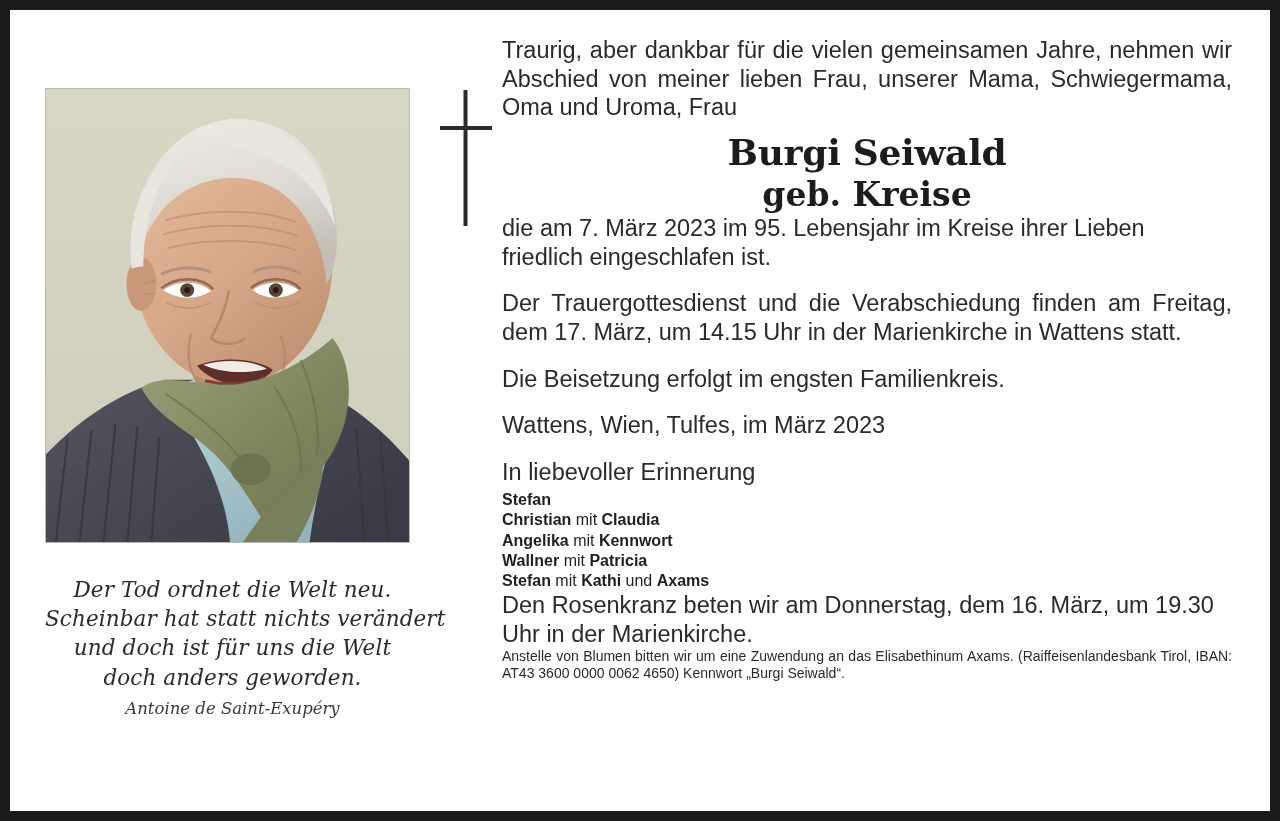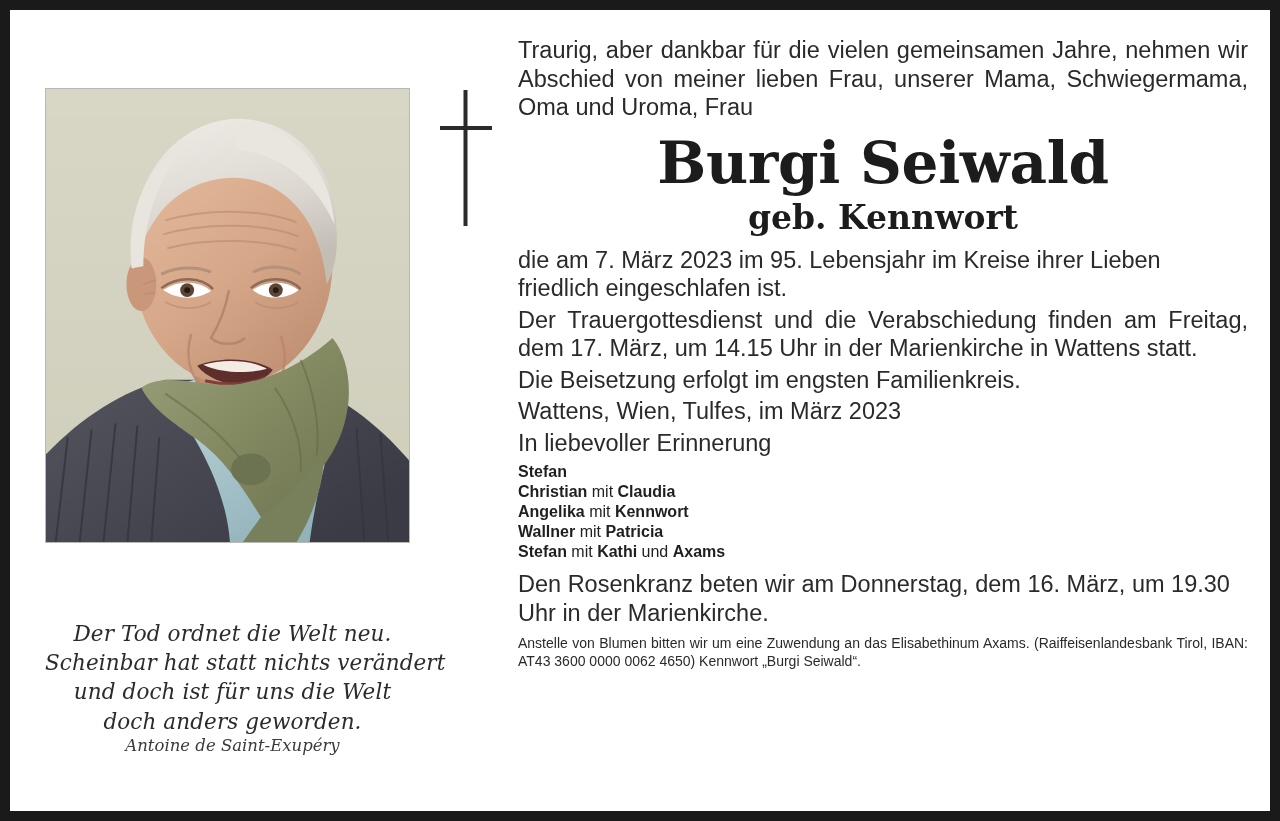--- a/index.html
+++ b/index.html
@@ -46,53 +46,54 @@
     height: 455px;
     border: 1px solid #b9b9b4;
     overflow: hidden;
     position: relative;
     background: #d5d4c3;
   }
 
   .photo-svg { display: block; width: 100%; height: 100%; }
 
   .verse {
-    margin-top: 76px;
+    margin-top: 32px;
     width: 375px;
     text-align: center;
     font-family: "DejaVu Serif", "Liberation Serif", serif;
     font-style: italic;
     font-size: 21.5px;
     line-height: 1.36;
     color: #2b2b2b;
     letter-spacing: 0.1px;
   }
   .verse-line { display: block; white-space: nowrap; }
 
   .verse-author {
+    margin-top: 7px;
     text-align: center;
     font-family: "DejaVu Serif", "Liberation Serif", serif;
     font-style: italic;
     font-size: 16.5px;
     color: #3a3a3a;
   }
 
   
   .cross {
     position: absolute;
     left: 427px;
     top: 80px;
     width: 60px;
     height: 136px;
   }
 
   
   .right-col {
     position: absolute;
-    left: 508px;
+    left: 492px;
     top: 26px;
     width: 730px;
     color: #262626;
   }
 
   .para {
     font-family: "Liberation Sans", sans-serif;
     font-size: 23.5px;
     line-height: 1.215;
     color: #2a2a2a;
@@ -102,32 +103,32 @@
 
   .para.justify {
     text-align: justify;
     text-align-last: left;
   }
 
   .para.small {
     font-size: 14px;
     line-height: 1.23;
   }
-  .gap-3 { margin-top: 3px; }
-  .gap-5 { margin-top: 8px; }
+  .gap-3 { margin-top: 18px; }
+  .gap-5 { margin-top: 0; }
 
   .deceased {
     text-align: center;
     margin-top: 11px;
   }
   .deceased-name {
     display: block;
     font-family: "DejaVu Serif", "Liberation Serif", serif;
     font-weight: bold;
-    font-size: 58px;
+    font-size: 36px;
     line-height: 1.06;
     letter-spacing: -0.3px;
     color: #1c1c1c;
   }
   .deceased-maiden {
     display: block;
     font-family: "DejaVu Serif", "Liberation Serif", serif;
     font-weight: bold;
     font-size: 33px;
     line-height: 1.2;
@@ -289,21 +290,21 @@
         <rect x="3" y="36" width="52" height="4" fill="#2b2b2b"></rect>
       </svg>
     </div>
 
     <div class="right-col">
 
       <p class="para justify">Traurig, aber dankbar für die vielen gemeinsamen Jahre, nehmen wir Abschied von meiner lieben Frau, unserer Mama, Schwiegermama, Oma und Uroma, Frau</p>
 
       <div class="deceased">
         <span class="deceased-name">Burgi Seiwald</span>
-        <span class="deceased-maiden">geb. Kennwort</span>
+        <span class="deceased-maiden">geb. Kreise</span>
       </div>
 
       <p class="para gap-5">die am 7. März 2023 im 95. Lebensjahr im Kreise ihrer Lieben friedlich eingeschlafen ist.</p>
 
       <p class="para justify gap-3">Der Trauergottesdienst und die Verabschiedung finden am Freitag, dem 17. März, um 14.15 Uhr in der Marienkirche in Wattens statt.</p>
 
       <p class="para gap-3">Die Beisetzung erfolgt im engsten Familienkreis.</p>
 
       <p class="para gap-3">Wattens, Wien, Tulfes, im März 2023</p>
 

